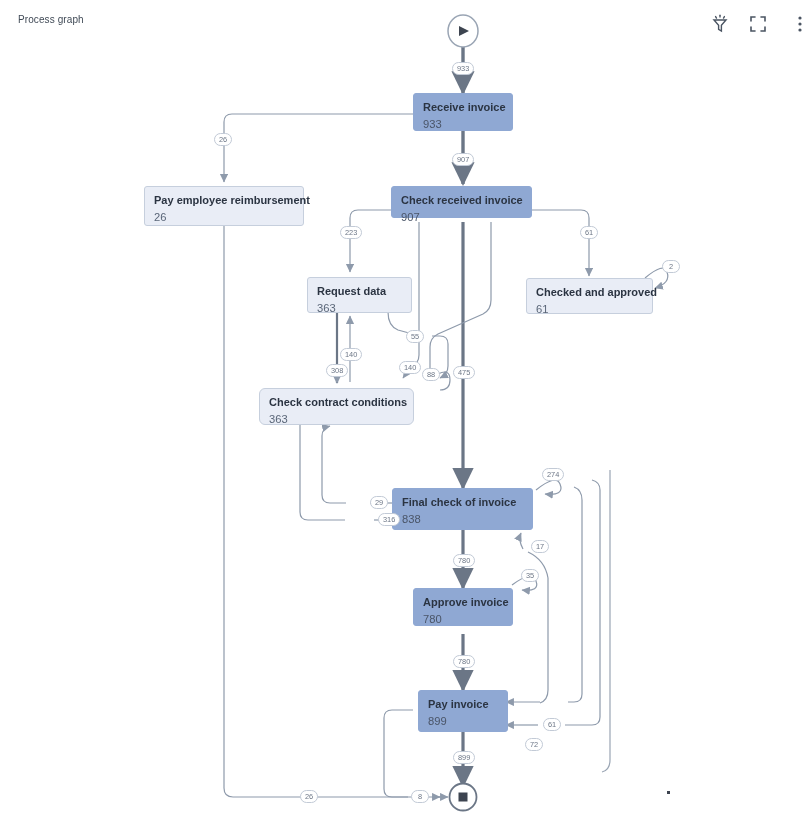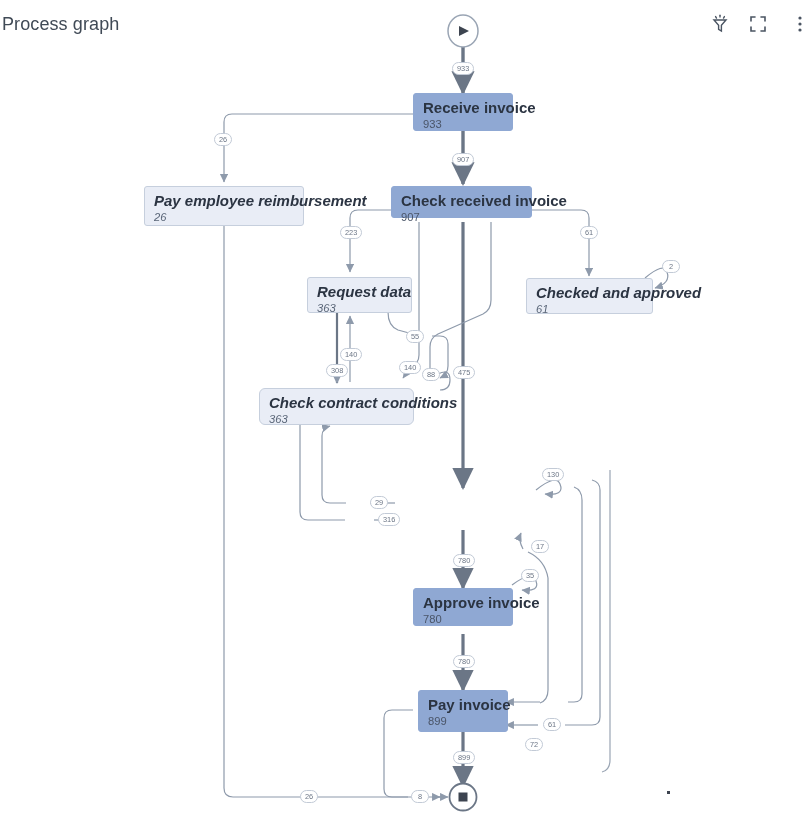--- a/index.html
+++ b/index.html
@@ -18,22 +18,22 @@
     background: #ffffff;
   }
   
   #header {
     position: absolute;
     left: 0; top: 0;
     width: 812px; height: 48px;
   }
   #page-title {
     position: absolute;
-    left: 2px; top: 14px;
-    font-size: 18px;
+    left: 18px; top: 14px;
+    font-size: 10px;
     color: #404a56;
     letter-spacing: .1px;
     text-align: center;
   }
   .hdr-icon {
     position: absolute;
     top: 12px;
     width: 24px; height: 24px;
     cursor: pointer;
   }
@@ -52,40 +52,39 @@
 
   
   .node {
     position: absolute;
     box-sizing: border-box;
     border-radius: 3px;
     padding: 7px 9px 0 9px;
     cursor: pointer;
   }
   .node .n-title {
-    font-size: 15px;
+    font-size: 11px;
     font-weight: bold;
     color: #2b3442;
     line-height: 13px;
     white-space: nowrap;
   }
   .node .n-val {
     font-size: 11.2px;
     color: #4a5568;
     line-height: 15px;
     margin-top: 3px;
   }
   .node.dark {
     background: #8fa8d3;
     border: 1px solid #8fa8d3;
   }
   .node.light {
     background: #e9edf6;
     border: 1px solid #c6cfdd;
-    font-style: italic;
   }
   .node.light .n-val { color: #5a6678; }
 
   
   .pill {
     position: absolute;
     box-sizing: border-box;
     height: 13px;
     min-width: 18px;
     padding: 0 4px;
@@ -249,20 +248,24 @@
     <div class="node light" style="left:526px; top:278px; width:127px; height:36px;">
       <div class="n-title">Checked and approved</div>
       <div class="n-val">61</div>
     </div>
 
     <div class="node light" style="left:259px; top:388px; width:155px; height:37px;border-radius:6px;">
       <div class="n-title">Check contract conditions</div>
       <div class="n-val">363</div>
     </div>
 
+    <div class="node dark" style="left:392px; top:488px; width:141px; height:42px;">
+      <div class="n-title">Final check of invoice</div>
+      <div class="n-val">838</div>
+    </div>
 
     <div class="node dark" style="left:413px; top:588px; width:100px; height:38px;">
       <div class="n-title">Approve invoice</div>
       <div class="n-val">780</div>
     </div>
 
     <div class="node dark" style="left:418px; top:690px; width:90px; height:42px;">
       <div class="n-title">Pay invoice</div>
       <div class="n-val">899</div>
     </div>
@@ -274,21 +277,21 @@
     <div class="pill" style="left:580px; top:226px;">61</div>
     <div class="pill" style="left:453px; top:366px;">475</div>
     <div class="pill" style="left:662px; top:260px;">2</div>
     <div class="pill" style="left:326px; top:364px;">308</div>
     <div class="pill" style="left:340px; top:348px;">140</div>
     <div class="pill" style="left:406px; top:330px;">55</div>
     <div class="pill" style="left:399px; top:361px;">140</div>
     <div class="pill" style="left:422px; top:368px;">88</div>
     <div class="pill" style="left:370px; top:496px;">29</div>
     <div class="pill" style="left:354px; top:513px;margin-left:24px;">316</div>
-    <div class="pill" style="left:542px; top:468px;">130</div>
+    <div class="pill" style="left:542px; top:468px;">274</div>
     <div class="pill" style="left:531px; top:540px;">17</div>
     <div class="pill" style="left:453px; top:554px;">780</div>
     <div class="pill" style="left:521px; top:569px;">35</div>
     <div class="pill" style="left:453px; top:655px;">780</div>
     <div class="pill" style="left:525px; top:694px;margin-top:44px;">72</div>
     <div class="pill" style="left:543px; top:718px;">61</div>
     <div class="pill" style="left:453px; top:751px;">899</div>
     <div class="pill" style="left:300px; top:790px;">26</div>
     <div class="pill" style="left:411px; top:790px;">8</div>
 

